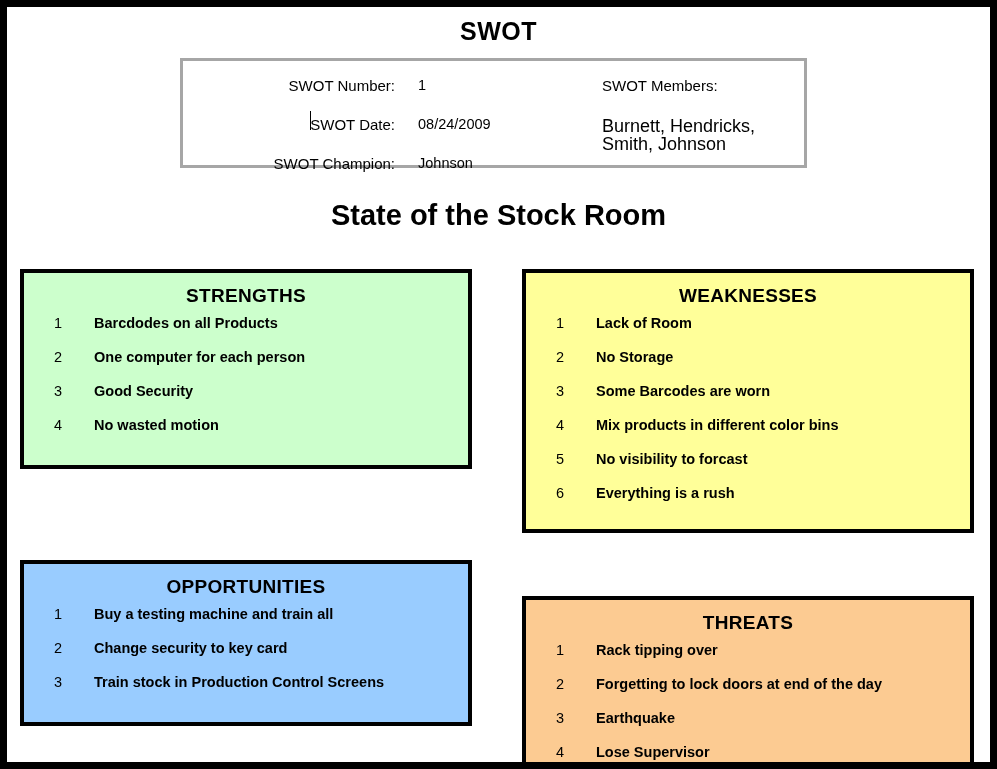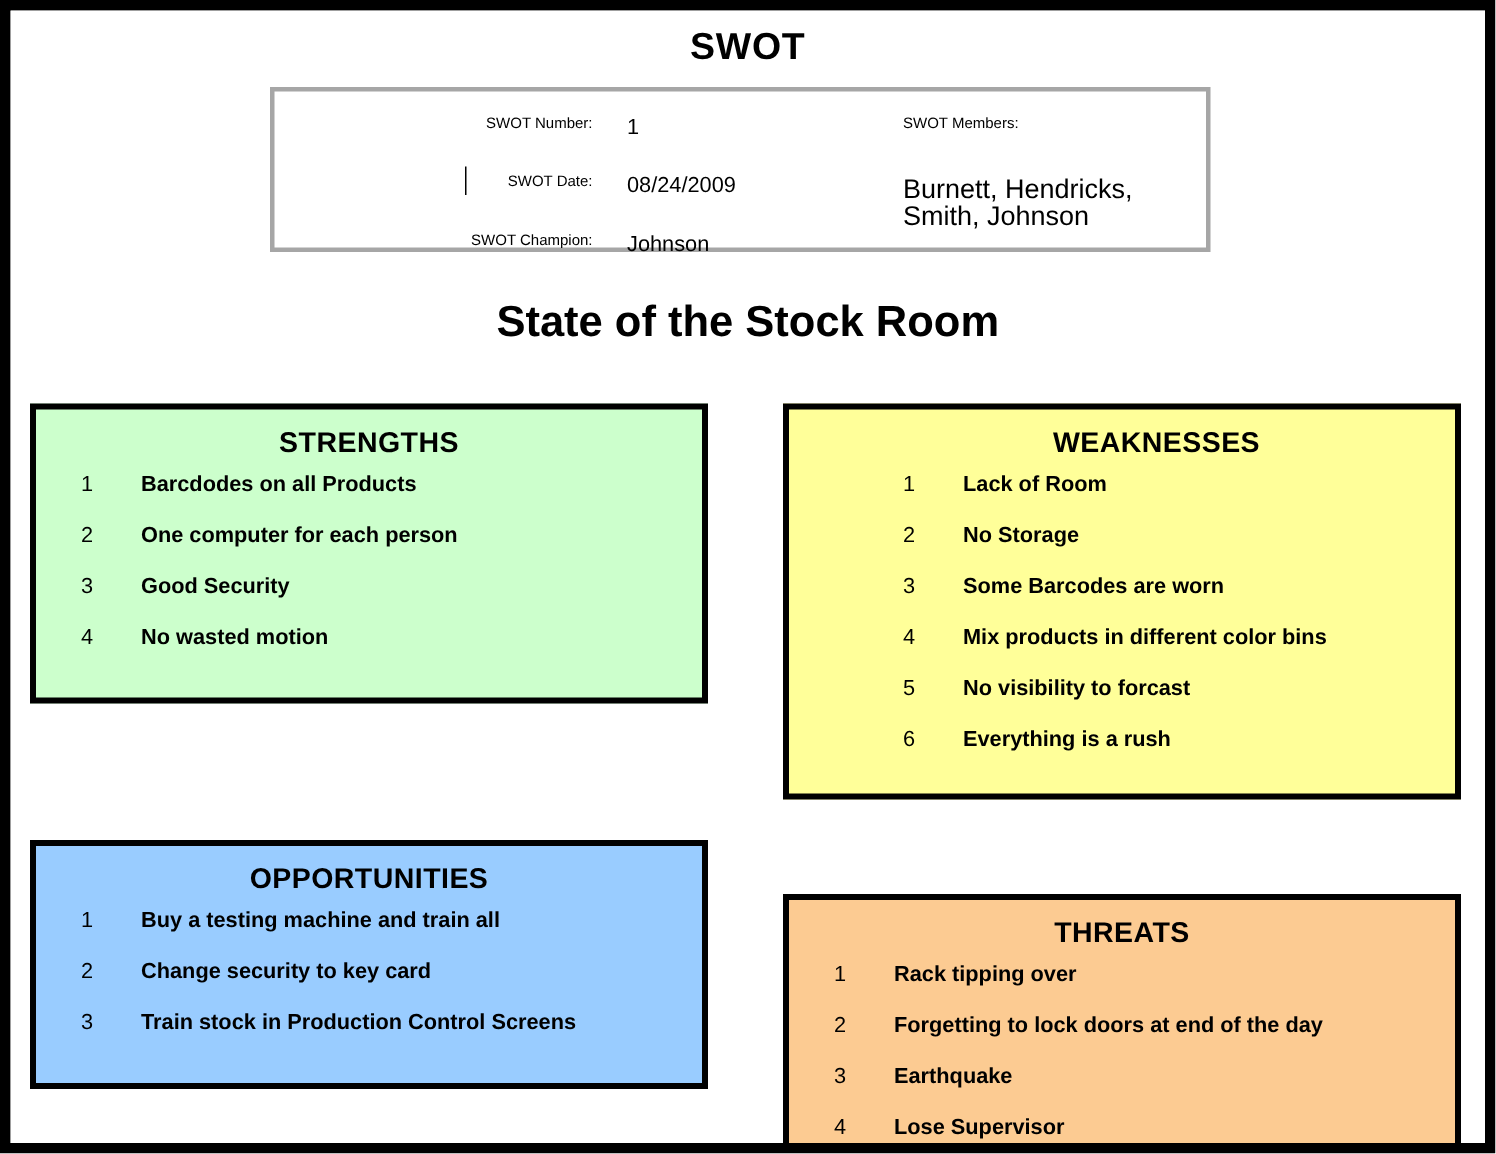--- a/index.html
+++ b/index.html
@@ -66,21 +66,21 @@
   }
   .info-row.r1 { top: 16px; }
   .info-row.r2 { top: 55px; }
   .info-row.r3 { top: 94px; }
 
   .info-label {
     position: absolute;
     left: 20px;
     width: 192px;
     text-align: right;
-    font-size: 10px;
+    font-size: 15px;
     white-space: nowrap;
   }
   .info-value {
     position: absolute;
     left: 235px;
     font-size: 14.5px;
     white-space: nowrap;
   }
 
   .caret {
@@ -89,21 +89,21 @@
     top: 50px;
     width: 1px;
     height: 19px;
     background: #000000;
   }
 
   .members-label {
     position: absolute;
     left: 419px;
     top: 16px;
-    font-size: 10px;
+    font-size: 15px;
     white-space: nowrap;
   }
   .members-value {
     position: absolute;
     left: 419px;
     top: 56px;
     font-size: 18px;
     line-height: 18px;
     white-space: pre-line;
   }
@@ -156,21 +156,21 @@
     position: absolute;
     left: 70px;
     top: 0;
     font-size: 14.5px;
     white-space: nowrap;
     font-weight: bold;
   }
 
   
   #quad-strengths     { left: 13px;  top: 262px; width: 452px; height: 200px; }
-  #quad-weaknesses    { left: 515px; top: 262px; width: 452px; height: 264px; padding-left: 46px; }
+  #quad-weaknesses    { left: 515px; top: 262px; width: 452px; height: 264px; }
   #quad-opportunities { left: 13px;  top: 553px; width: 452px; height: 166px; }
   #quad-threats       { left: 515px; top: 553px; width: 452px; height: 223px; margin-top: 36px; }
 </style>
 </head>
 <body>
 
 <div id="page" style="border-color: rgb(0, 0, 0);">
   <div id="canvas">
 
     <div class="doc-title">SWOT</div>

